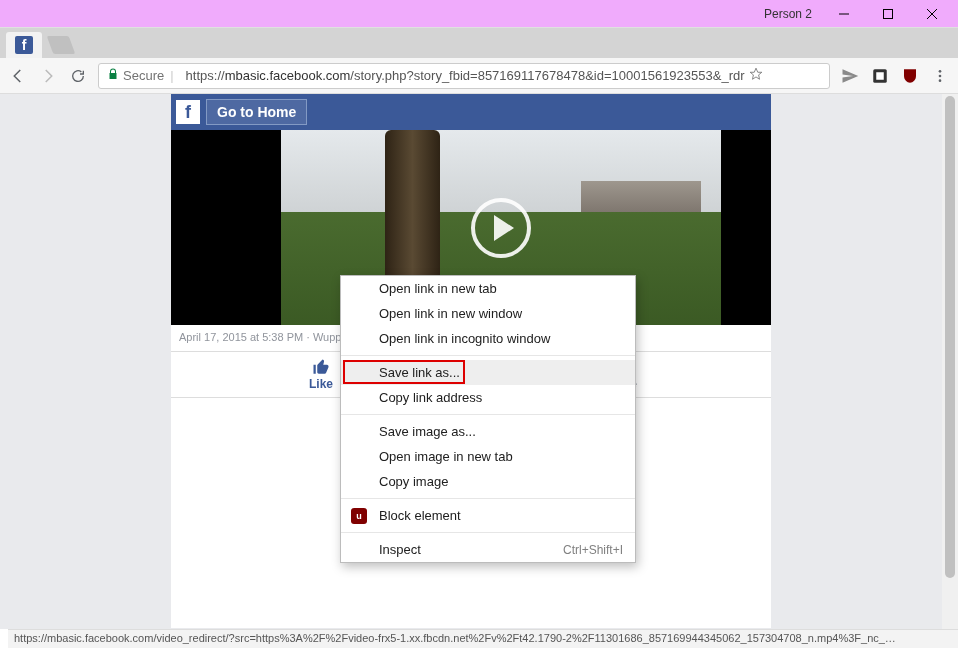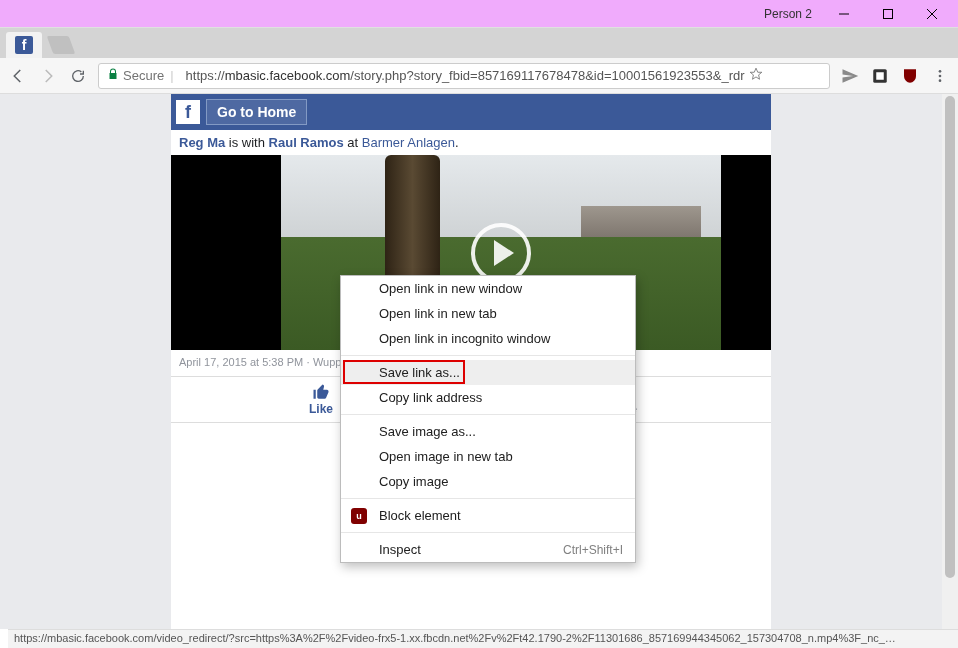--- a/index.html
+++ b/index.html
@@ -163,23 +163,20 @@
       </svg>
   </div>
 </div>
 
 <div class="viewport">
   <div class="page">
     <div class="fb-bar">
       <div class="fb-logo">f</div>
       <div class="gohome">Go to Home</div>
     </div>
-    <div class="post-head">
-      <a>Reg Ma</a><span> is with </span><a>Raul Ramos</a><span> at </span><a class="loc">Barmer Anlagen</a><span>.</span>
-    </div>
     <div class="video">
       <div class="pillar-l"></div>
       <div class="frame">
         <div class="sky"></div>
           <div class="buildings"></div>
           <div class="path"></div>
           <div class="grass"></div>
           <div class="treeTrunk"></div>
         <div class="play"></div>
       </div>
@@ -204,24 +201,24 @@
 
   </div>
 </div>
 
 <div class="scrollbar">
   <div class="scrollthumb"></div>
 </div>
 
 <div class="ctx">
   <div class="item">
+      <span>Open link in new tab</span>
+    </div>
+  <div class="item">
       <span>Open link in new window</span>
-    </div>
-  <div class="item">
-      <span>Open link in new tab</span>
     </div>
   <div class="item">
       <span>Open link in incognito window</span>
     </div>
   <div class="sep"></div>
   <div class="item sel">
       <span>Save link as...</span>
     </div>
   <div class="item">
       <span>Copy link address</span>

